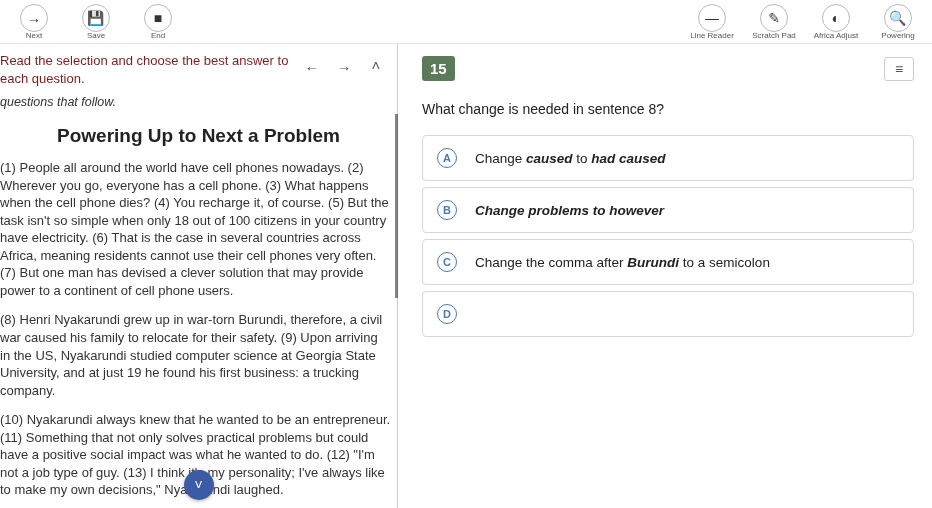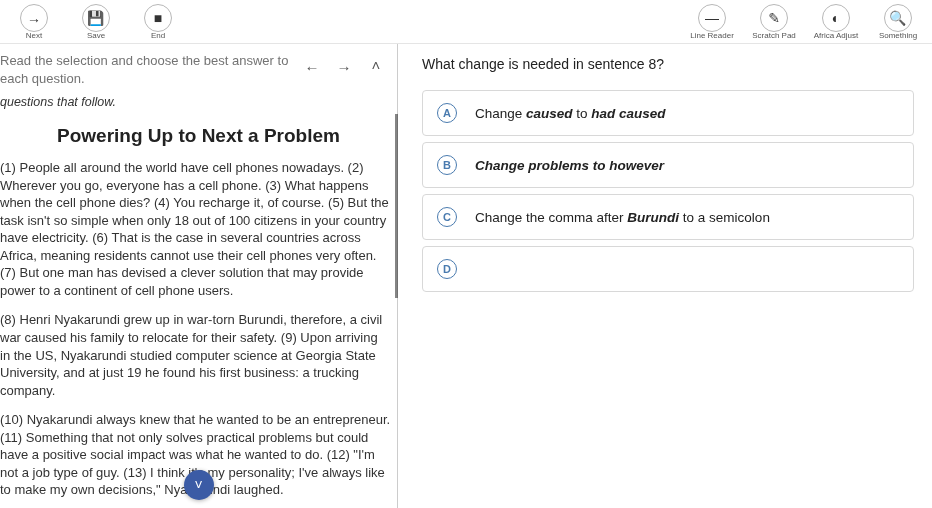--- a/index.html
+++ b/index.html
@@ -37,21 +37,21 @@
     display: flex; height: 464px;
   }
   .left-pane {
     width: 398px; border-right: 1px solid #ccc;
     position: relative; display: flex; flex-direction: column;
   }
   .passage-header {
     padding: 8px 10px 4px 0;
     display: flex; align-items: flex-start;
   }
-  .passage-header-text { flex: 1; font-size: 13px; color: #737373; line-height: 1.35; }
+  .passage-header-text { flex: 1; font-size: 13px; color: #7f1d1d; line-height: 1.35; }
   .nav-btns { display: flex; gap: 10px; margin-left: 8px; padding-top: 2px; }
   .nav-btn {
     width: 22px; height: 22px; display: flex; align-items: center; justify-content: center;
     font-size: 15px; color: #555; cursor: pointer;
   }
   .passage-subhead { font-style: italic; font-size: 12.5px; color: #333; padding: 4px 0 2px 0; }
   .passage-title {
     font-size: 19px; font-weight: bold; text-align: center;
     padding: 14px 10px 12px 10px; color: #222;
   }
@@ -132,21 +132,21 @@
       <div class="tool-btn">
         <div class="tool-icon-circle">✎</div>
         <div class="tool-label">Scratch Pad</div>
       </div>
       <div class="tool-btn">
         <div class="tool-icon-circle">◐</div>
         <div class="tool-label">Africa Adjust</div>
       </div>
       <div class="tool-btn">
         <div class="tool-icon-circle">🔍</div>
-        <div class="tool-label">Something</div>
+        <div class="tool-label">Powering</div>
       </div>
     </div>
 </div>
 
 <div class="main">
 
   <div class="left-pane">
     <div class="passage-header">
       <div class="passage-header-text">Read the selection and choose the best answer to each question.</div>
       <div class="nav-btns">
@@ -162,20 +162,26 @@
         <p>(8) Henri Nyakarundi grew up in war-torn Burundi, therefore, a civil war caused his family to relocate for their safety. (9) Upon arriving in the US, Nyakarundi studied computer science at Georgia State University, and at just 19 he found his first business: a trucking company.</p>
         <p>(10) Nyakarundi always knew that he wanted to be an entrepreneur. (11) Something that not only solves practical problems but could have a positive social impact was what he wanted to do. (12) "I'm not a job type of guy. (13) I think it's my personality; I've always like to make my own decisions," Nyakarundi laughed.</p>
       </div>
     <div class="right-border-dark"></div>
     <div class="scroll-fab">
       <span>˅</span>
     </div>
   </div>
 
   <div class="right-pane">
+    <div class="qnum-row">
+      <div class="qnum">15</div>
+      <div class="menu-btn">
+        <span>≡</span>
+      </div>
+    </div>
     <div class="question-text">What change is needed in sentence 8?</div>
     <div class="choices" id="choices">
         <div class="choice">
           <div class="choice-letter">A</div>
           <div class="choice-text">Change <b>caused</b> to <b>had caused</b></div>
         </div>
         <div class="choice">
           <div class="choice-letter">B</div>
           <div class="choice-text"><span class="selected">Change problems to however</span></div>
         </div>

